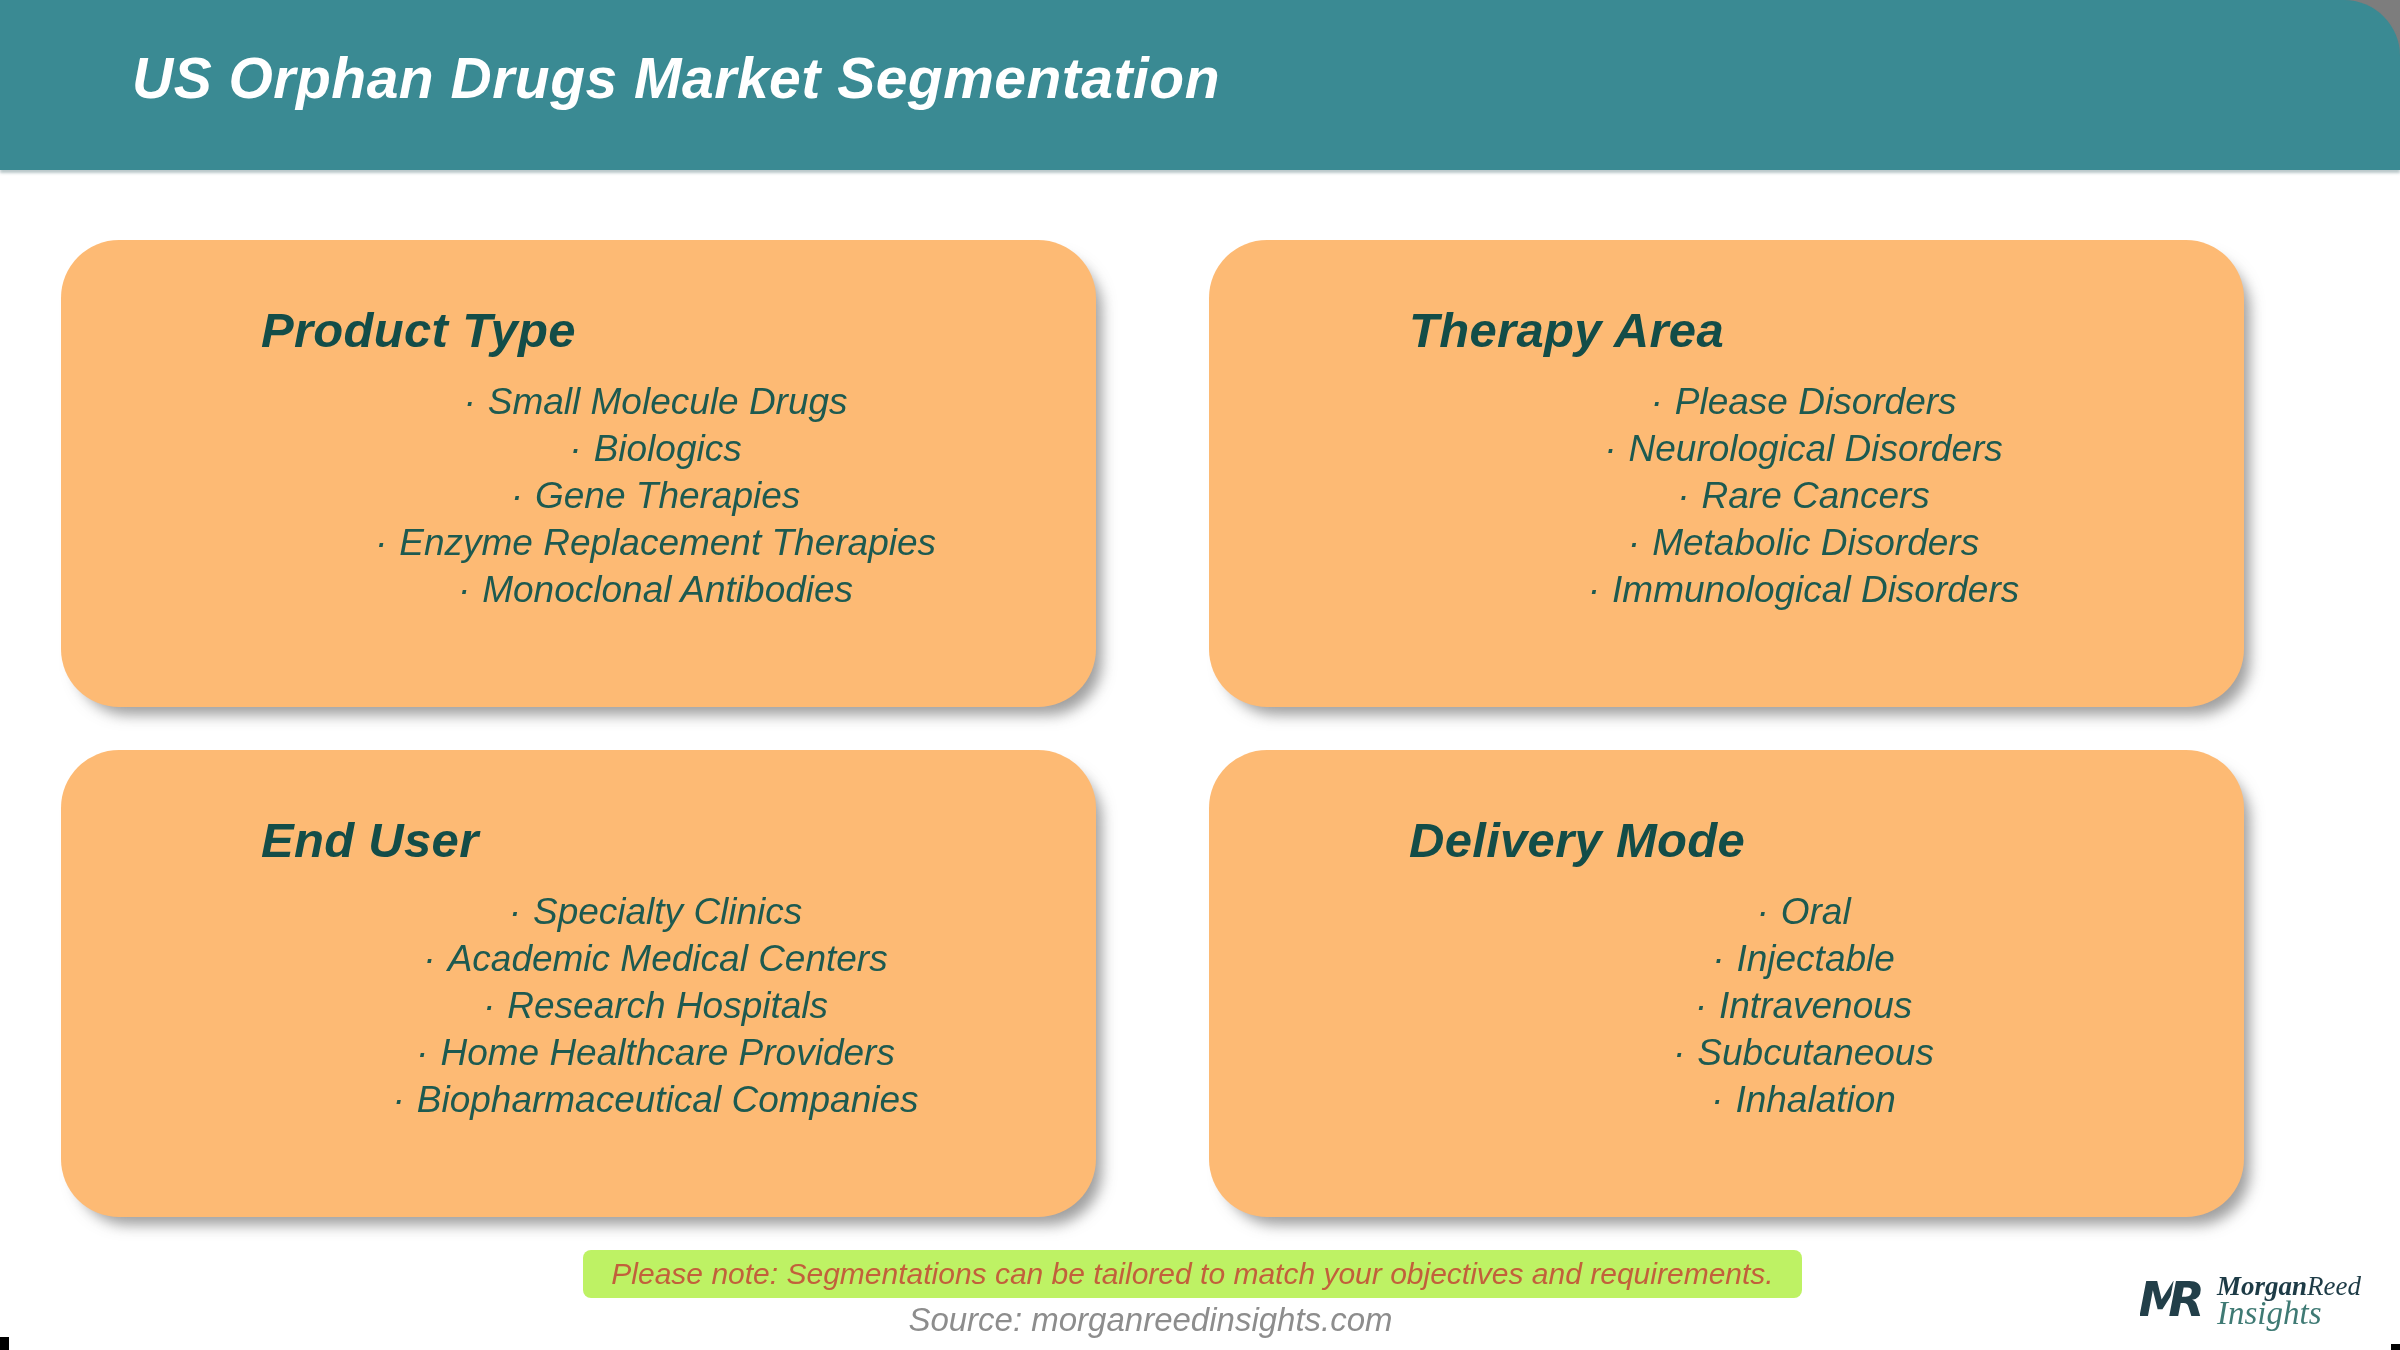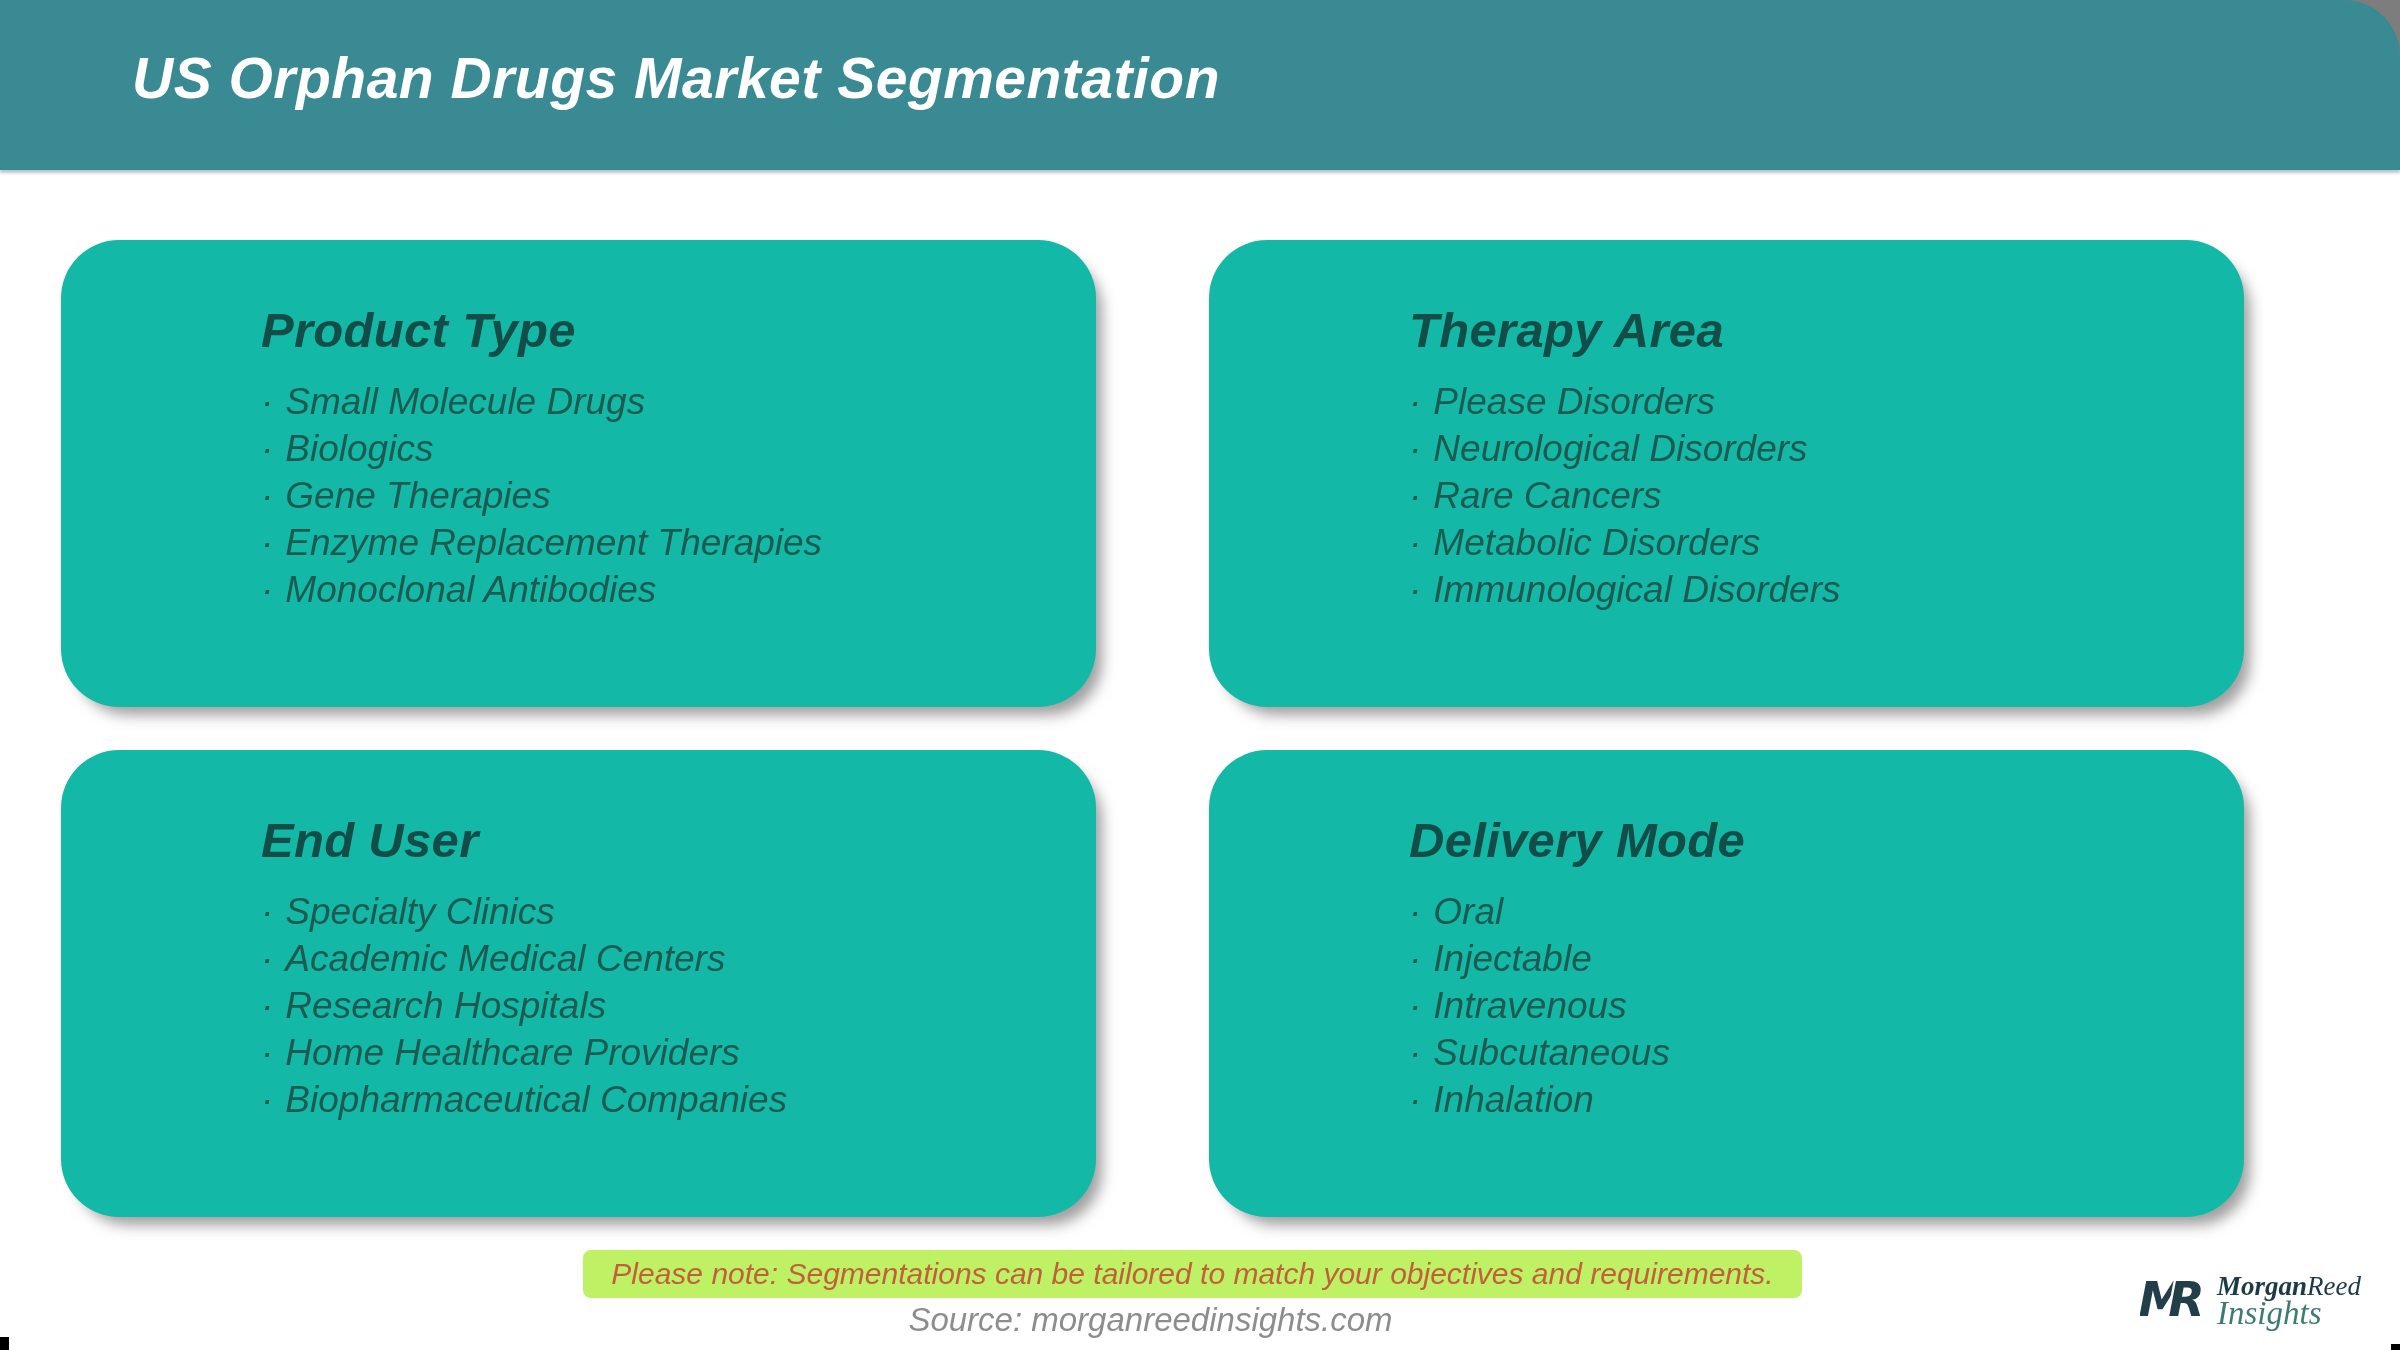--- a/index.html
+++ b/index.html
@@ -18,34 +18,34 @@
     box-shadow:0 3px 3px rgba(100,130,135,0.45);
     display:flex; align-items:center;
   }
   .banner h1 {
     margin:0 0 14px 132px; color:#ffffff; font-size:57px; font-weight:bold;
     letter-spacing:0.5px;
   }
 
   .card {
     position:absolute; width:1035px; height:467px; box-sizing:border-box;
-    background:#14b8a6; border-radius:58px;
+    background:#fdba74; border-radius:58px;
     box-shadow:10px 12px 14px -4px rgba(80,80,80,0.55);
     padding:62px 46px 5px 200px;
   }
   .card.c1 { left:61px;   top:240px; }
   .card.c2 { left:1209px; top:240px; }
   .card.c3 { left:61px;   top:750px; }
   .card.c4 { left:1209px; top:750px; }
   .card h2 {
     margin:0 0 20px 0; font-size:49px; font-weight:bold; color:#134d48;
     letter-spacing:0.3px;
   }
   .card ul { list-style:none; margin:0; padding:0; }
-  .card li { font-size:37px; color:#1d5a50; line-height:47px; white-space:nowrap; }
+  .card li { font-size:37px; color:#1d5a50; line-height:47px; white-space:nowrap;text-align:center; }
   .bullet { display:inline-block; margin-right:12px; color:#1d5a50; }
 
   .note-pill {
     position:absolute; left:583px; top:1250px; width:1219px; height:48px;
     background:#bef264; border-radius:8px;
     text-align:center; line-height:48px; font-size:30px; color:#c2603b;
   }
   .source {
     position:absolute; left:541px; top:1301px; width:1219px;
     text-align:center; font-size:33px; color:#8d8d8d;

